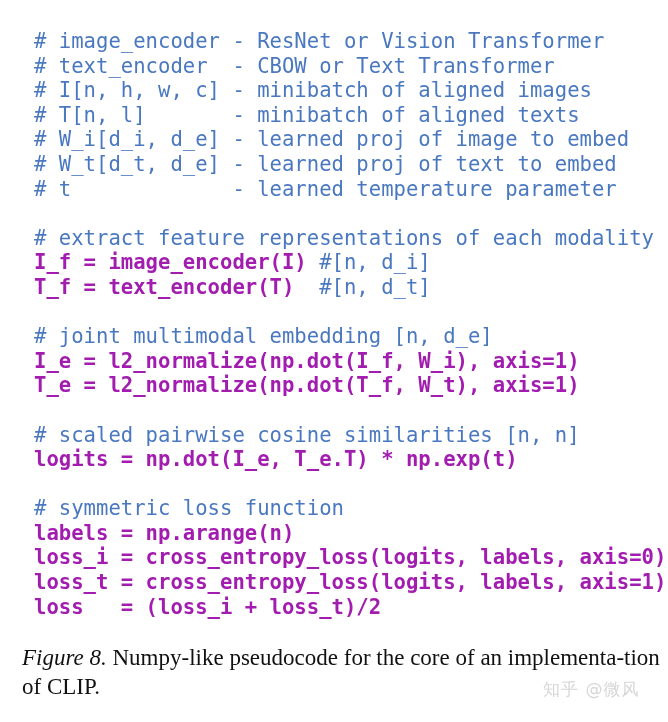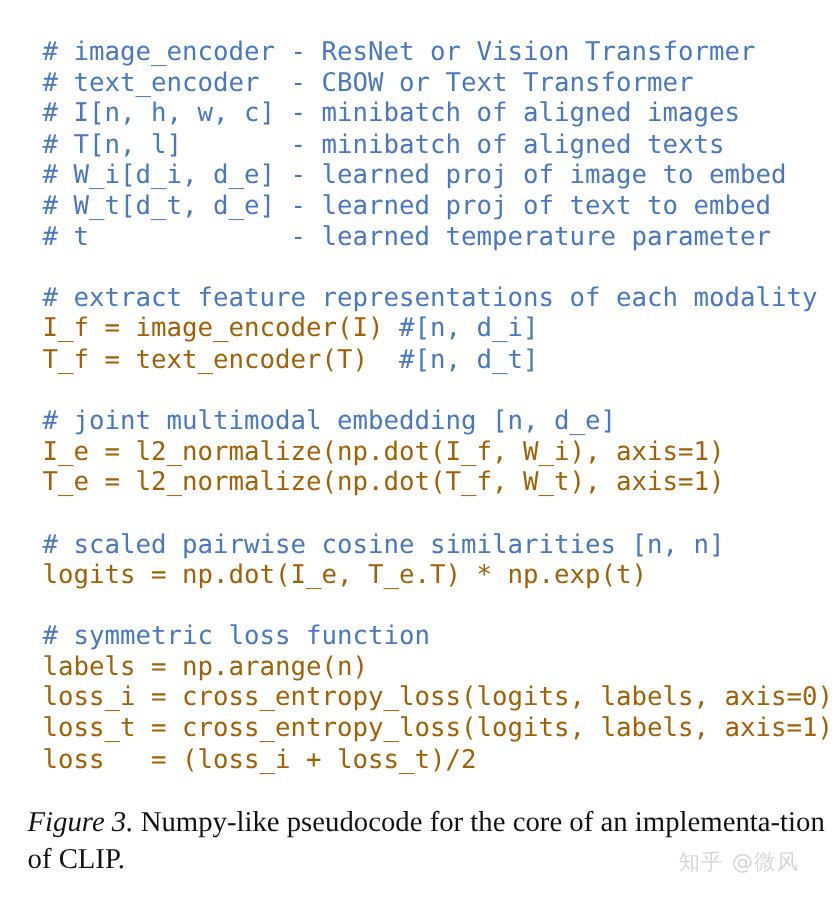--- a/index.html
+++ b/index.html
@@ -26,21 +26,22 @@
       color: #1a1a1a;
     }
     .code .line {
       display: block;
       height: 24.6px;
     }
     .code .comment {
       color: #4a78c0;
     }
     .code .code-text {
-      color: #a16207;
+      color: #a21caf;
+      font-weight: bold;
     }
     .caption {
       position: absolute;
       left: 22px;
       top: 643px;
       width: 640px;
       margin: 0;
       font-family: "Liberation Serif", "DejaVu Serif", serif;
       font-size: 23px;
       line-height: 29px;
@@ -57,15 +58,15 @@
       font-size: 17px;
       color: #d6d6d6;
       letter-spacing: 1px;
     }
   </style>
 </head>
 <body>
 
 <pre class="code"><span class="line"><span class="comment"># image_encoder - ResNet or Vision Transformer</span></span><span class="line"><span class="comment"># text_encoder  - CBOW or Text Transformer</span></span><span class="line"><span class="comment"># I[n, h, w, c] - minibatch of aligned images</span></span><span class="line"><span class="comment"># T[n, l]       - minibatch of aligned texts</span></span><span class="line"><span class="comment"># W_i[d_i, d_e] - learned proj of image to embed</span></span><span class="line"><span class="comment"># W_t[d_t, d_e] - learned proj of text to embed</span></span><span class="line"><span class="comment"># t             - learned temperature parameter</span></span><span class="line"></span><span class="line"><span class="comment"># extract feature representations of each modality</span></span><span class="line"><span class="code-text">I_f = image_encoder(I) </span><span class="comment">#[n, d_i]</span></span><span class="line"><span class="code-text">T_f = text_encoder(T)  </span><span class="comment">#[n, d_t]</span></span><span class="line"></span><span class="line"><span class="comment"># joint multimodal embedding [n, d_e]</span></span><span class="line"><span class="code-text">I_e = l2_normalize(np.dot(I_f, W_i), axis=1)</span></span><span class="line"><span class="code-text">T_e = l2_normalize(np.dot(T_f, W_t), axis=1)</span></span><span class="line"></span><span class="line"><span class="comment"># scaled pairwise cosine similarities [n, n]</span></span><span class="line"><span class="code-text">logits = np.dot(I_e, T_e.T) * np.exp(t)</span></span><span class="line"></span><span class="line"><span class="comment"># symmetric loss function</span></span><span class="line"><span class="code-text">labels = np.arange(n)</span></span><span class="line"><span class="code-text">loss_i = cross_entropy_loss(logits, labels, axis=0)</span></span><span class="line"><span class="code-text">loss_t = cross_entropy_loss(logits, labels, axis=1)</span></span><span class="line"><span class="code-text">loss   = (loss_i + loss_t)/2</span></span></pre>
 
-<p class="caption"><span class="fig-label">Figure 3.</span><span> Numpy-like pseudocode for the core of an implementa-tion of CLIP.</span></p>
+<p class="caption"><span class="fig-label">Figure 8.</span><span> Numpy-like pseudocode for the core of an implementa-tion of CLIP.</span></p>
 
 <div class="watermark">知乎 @微风</div>
 
 </body></html>

